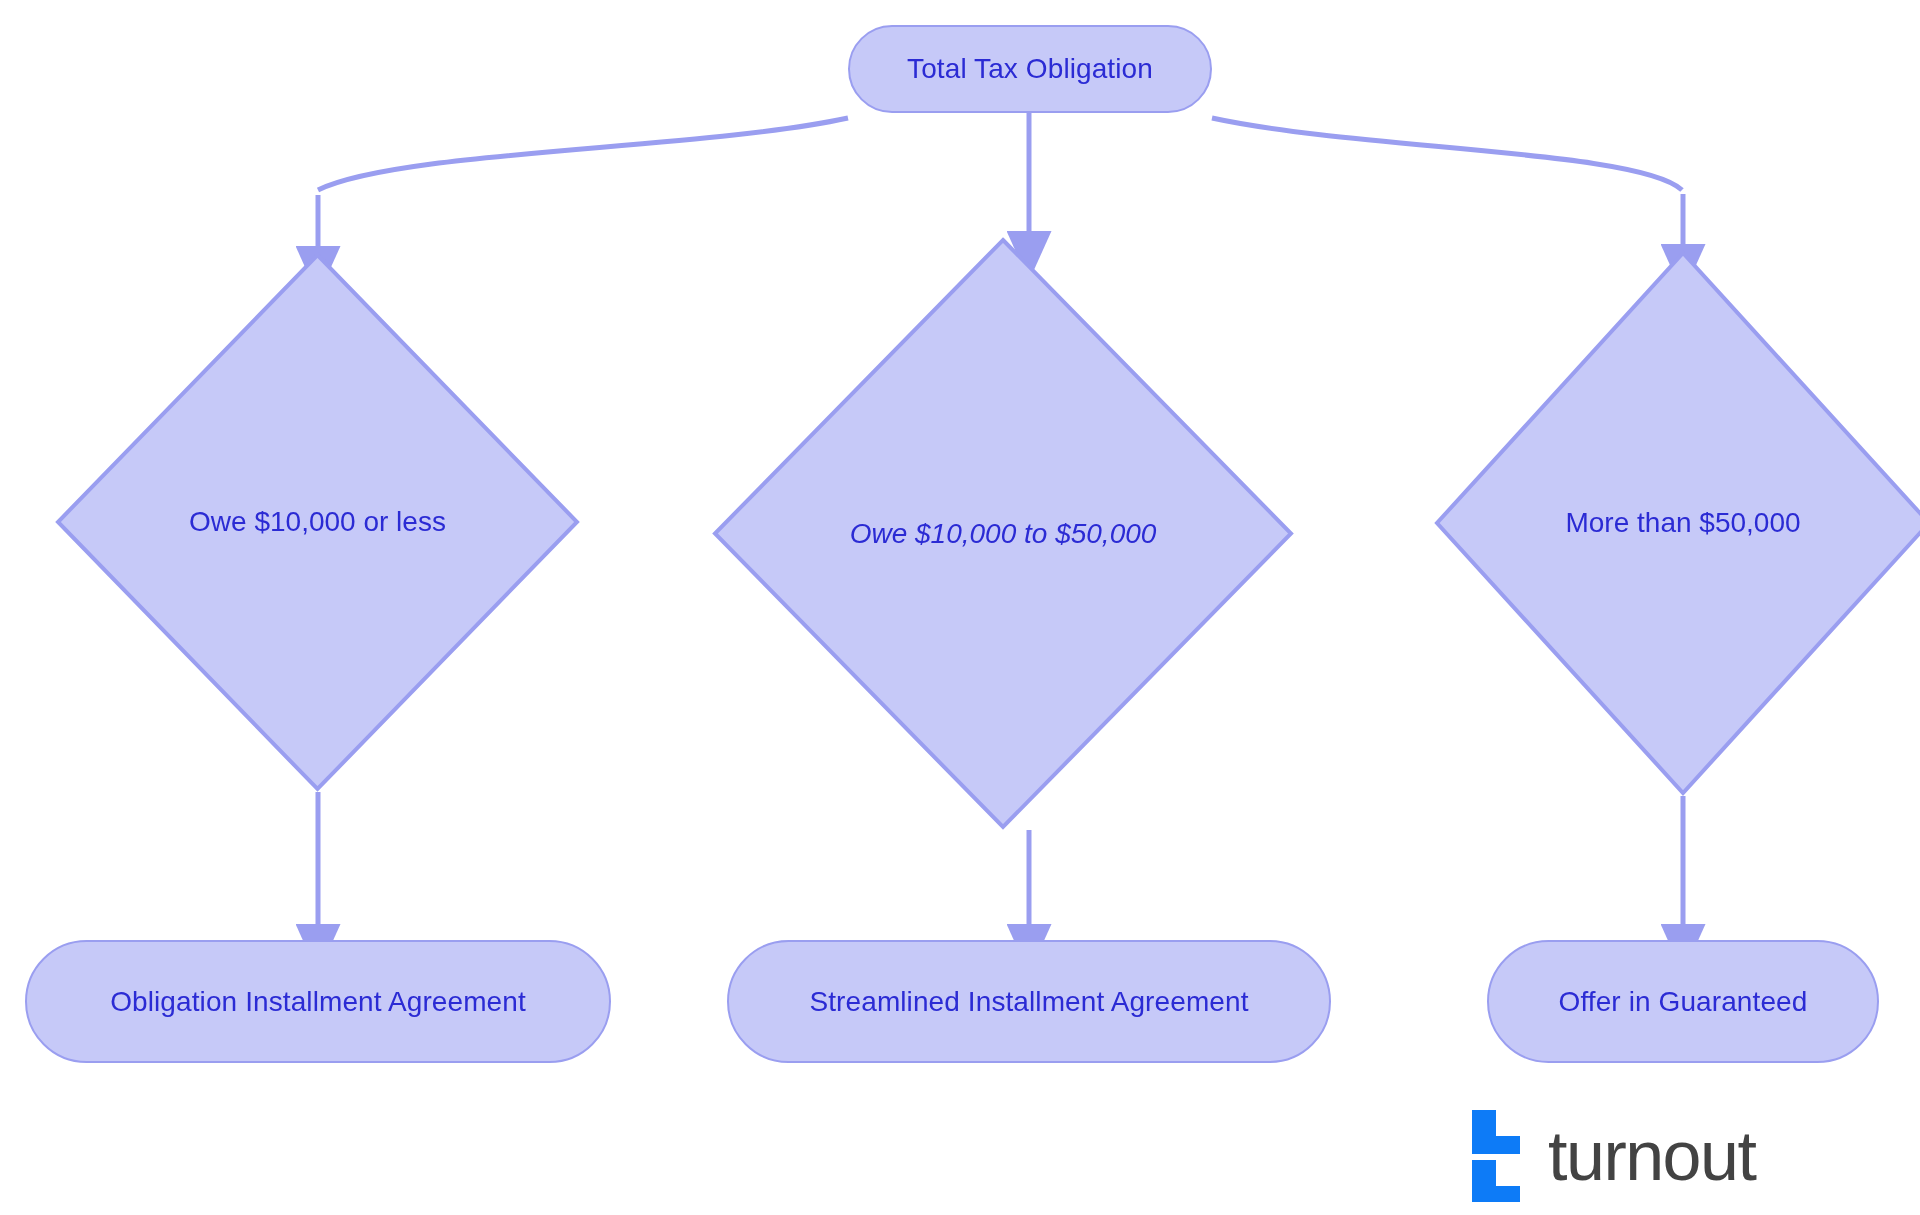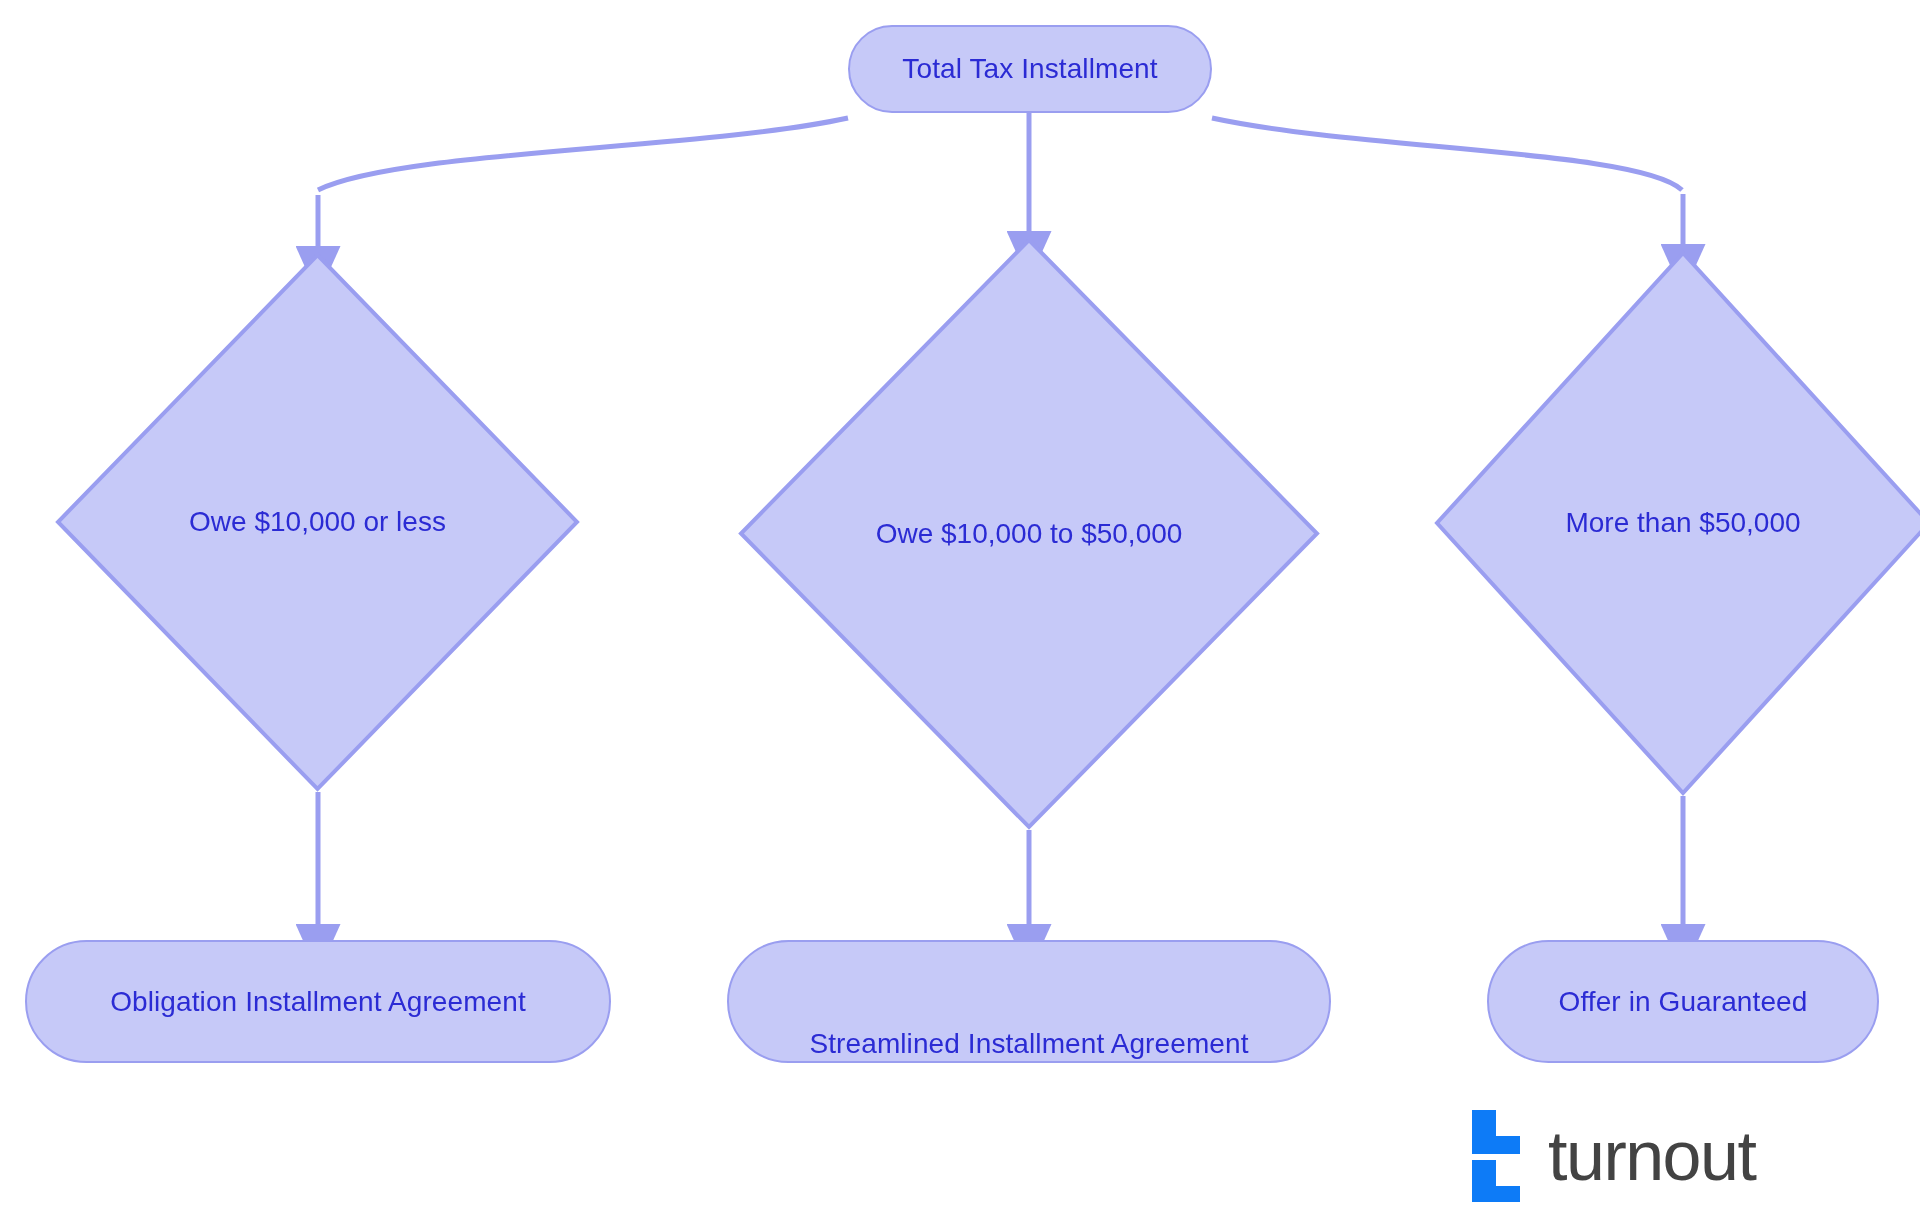--- a/index.html
+++ b/index.html
@@ -107,49 +107,49 @@
     <path d="M 1683 194 L 1683 250" fill="none" stroke="#9a9ef0" stroke-width="5" marker-end="url(#arrow)"></path>
 
     <path d="M 318 792 L 318 930" fill="none" stroke="#9a9ef0" stroke-width="5" marker-end="url(#arrow)"></path>
 
     <path d="M 1029 830 L 1029 930" fill="none" stroke="#9a9ef0" stroke-width="5" marker-end="url(#arrow)"></path>
 
     <path d="M 1683 796 L 1683 930" fill="none" stroke="#9a9ef0" stroke-width="5" marker-end="url(#arrow)"></path>
   </svg>
 
   <div class="node pill" style="left:848px; top:25px; width:364px; height:88px;">
-    <span class="label">Total Tax Installment</span>
+    <span class="label">Total Tax Obligation</span>
   </div>
 
   <div class="diamond-wrap" style="left:55px; top:252px; width:525px; height:540px;">
     <svg class="diamond-shape" viewBox="0 0 525 540" preserveAspectRatio="none" xmlns="http://www.w3.org/2000/svg">
       <polygon points="262.5,3 522,270 262.5,537 3,270" fill="#c6c9f8" stroke="#9a9ef0" stroke-width="4"></polygon>
     </svg>
     <div class="diamond-label">Owe $10,000 or less</div>
   </div>
 
-  <div class="diamond-wrap" style="left:738px; top:237px; width:582px; height:593px;">
+  <div class="diamond-wrap" style="left:712px; top:237px; width:582px; height:593px;font-style:italic;">
     <svg class="diamond-shape" viewBox="0 0 582 593" preserveAspectRatio="none" xmlns="http://www.w3.org/2000/svg">
       <polygon points="291,3 579,296.5 291,590 3,296.5" fill="#c6c9f8" stroke="#9a9ef0" stroke-width="4"></polygon>
     </svg>
     <div class="diamond-label">Owe $10,000 to $50,000</div>
   </div>
 
   <div class="diamond-wrap" style="left:1434px; top:250px; width:498px; height:546px;">
     <svg class="diamond-shape" viewBox="0 0 498 546" preserveAspectRatio="none" xmlns="http://www.w3.org/2000/svg">
       <polygon points="249,3 495,273 249,543 3,273" fill="#c6c9f8" stroke="#9a9ef0" stroke-width="4"></polygon>
     </svg>
     <div class="diamond-label">More than $50,000</div>
   </div>
 
   <div class="node pill" style="left:25px; top:940px; width:586px; height:123px;">
     <span class="label">Obligation Installment Agreement</span>
   </div>
 
-  <div class="node pill" style="left:727px; top:940px; width:604px; height:123px;align-items:flex-end;">
+  <div class="node pill" style="left:727px; top:940px; width:604px; height:123px;">
     <span class="label">Streamlined Installment Agreement</span>
   </div>
 
   <div class="node pill" style="left:1487px; top:940px; width:392px; height:123px;">
     <span class="label">Offer in Guaranteed</span>
   </div>
 
   <div id="logo" style="left:1468px; top:1108px;">
     <svg id="logo-mark" width="62" height="96" viewBox="0 0 62 96" xmlns="http://www.w3.org/2000/svg">
       <path d="M4 2 H28 V28 H52 V46 H4 Z" fill="#0d7bf7"></path>

